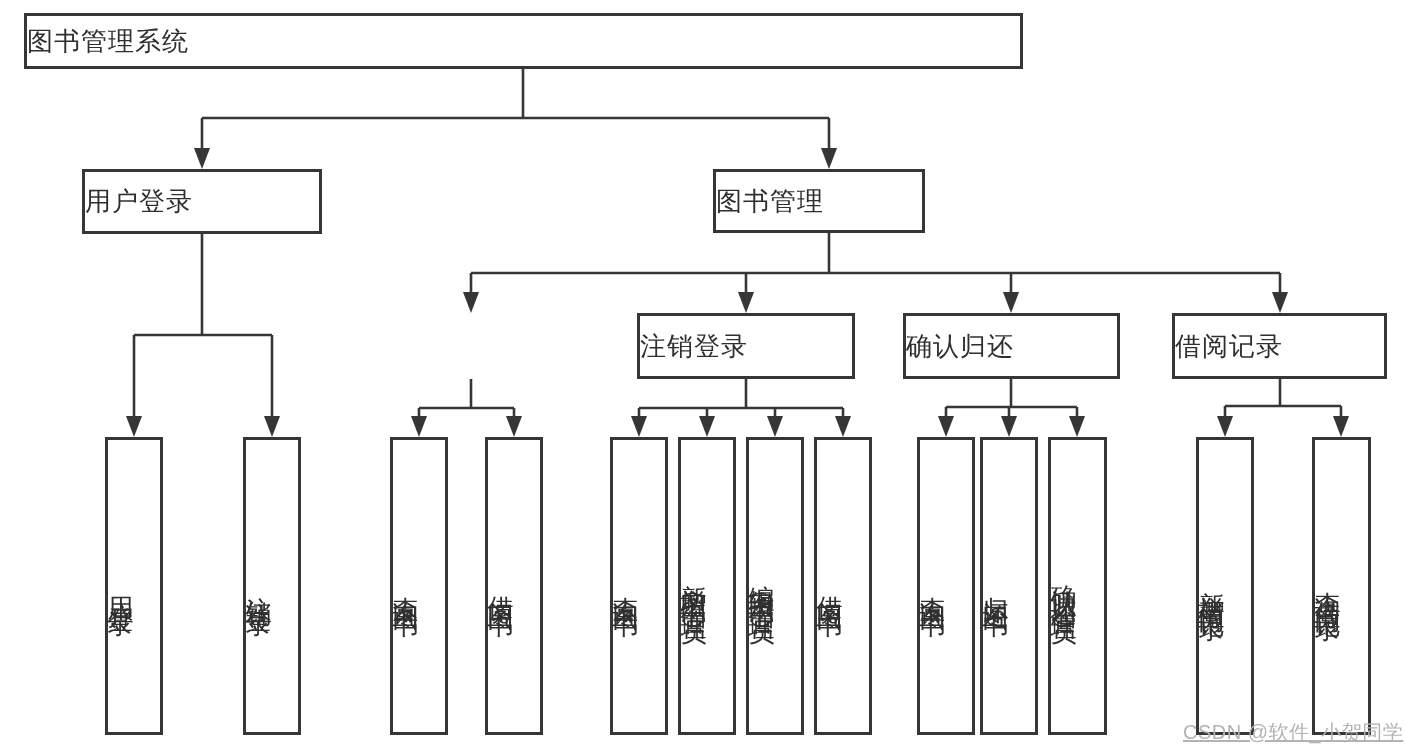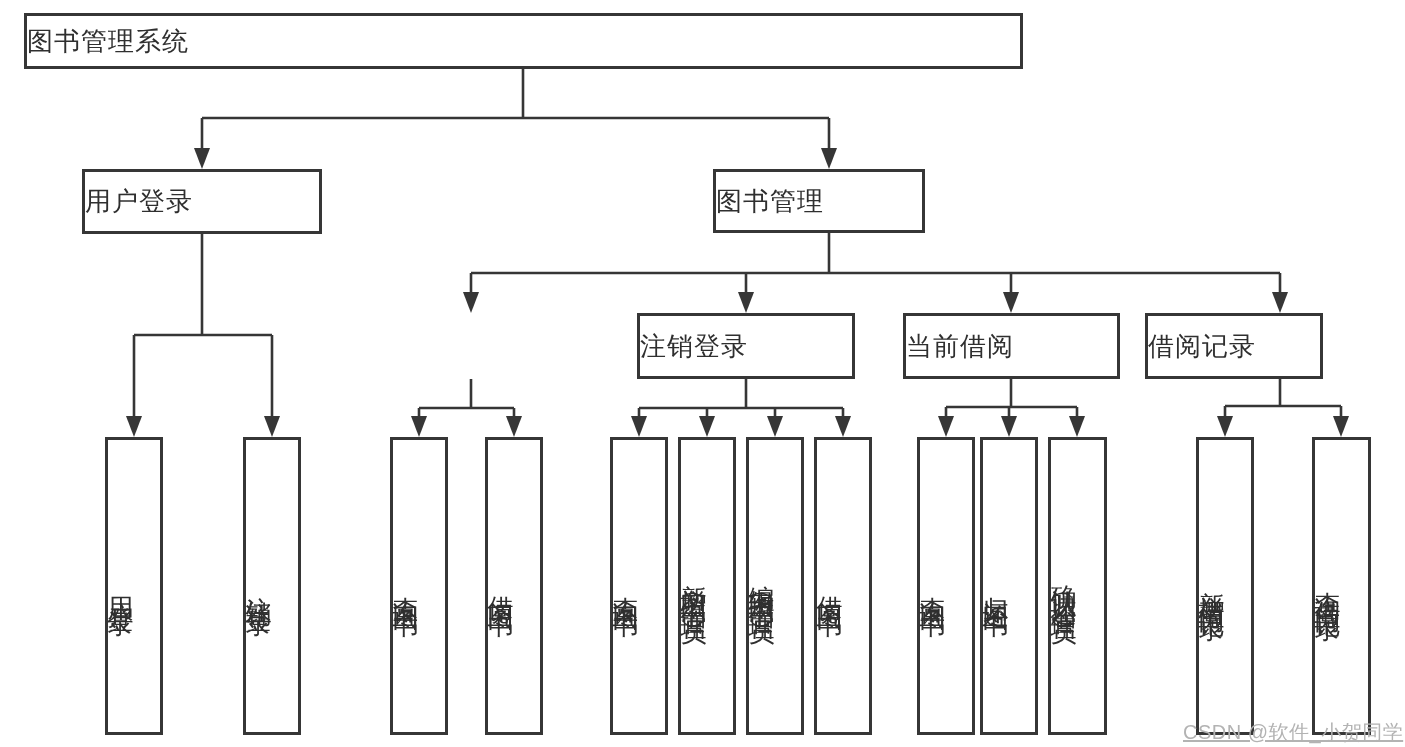--- a/index.html
+++ b/index.html
@@ -44,21 +44,21 @@
     line-height: 1;
     white-space: nowrap;
   }
   
   #b-root        { left: 24px;  top: 13px;  width: 999px; height: 56px; }
   #b-user-login  { left: 82px;  top: 169px; width: 240px; height: 65px; }
   #b-book-mgmt   { left: 713px; top: 169px; width: 212px; height: 64px; }
   #b-new-rec     { left: 362px; top: 313px; width: 219px; height: 66px; }
   #b-book-borrow { left: 637px; top: 313px; width: 218px; height: 66px; }
   #b-cur-borrow  { left: 903px; top: 313px; width: 217px; height: 66px; }
-  #b-borrow-rec  { left: 1145px;top: 313px; width: 178px; height: 66px; }
+  #b-borrow-rec  { left: 1172px;top: 313px; width: 215px; height: 66px; }
 
   #l-login       { left: 105px; }
   #l-logout      { left: 243px; }
   #l-rec-query   { left: 390px; }
   #l-rec-borrow  { left: 485px; }
   #l-bb-query    { left: 610px; }
   #l-bb-add      { left: 678px; }
   #l-bb-edit     { left: 746px; }
   #l-bb-borrow   { left: 814px; }
   #l-cb-query    { left: 917px; }
@@ -147,21 +147,21 @@
     <span>用户登录</span>
   </div>
   <div class="hbox" id="b-book-mgmt">
     <span>图书管理</span>
   </div>
 
   <div class="hbox" id="b-book-borrow">
     <span>注销登录</span>
   </div>
   <div class="hbox" id="b-cur-borrow">
-    <span>当前借阅</span>
+    <span>确认归还</span>
   </div>
   <div class="hbox" id="b-borrow-rec">
     <span>借阅记录</span>
   </div>
 
   <div class="vbox" id="l-login">
     <span class="vtext">用户登录</span>
   </div>
   <div class="vbox" id="l-logout">
     <span class="vtext">注销登录</span>

